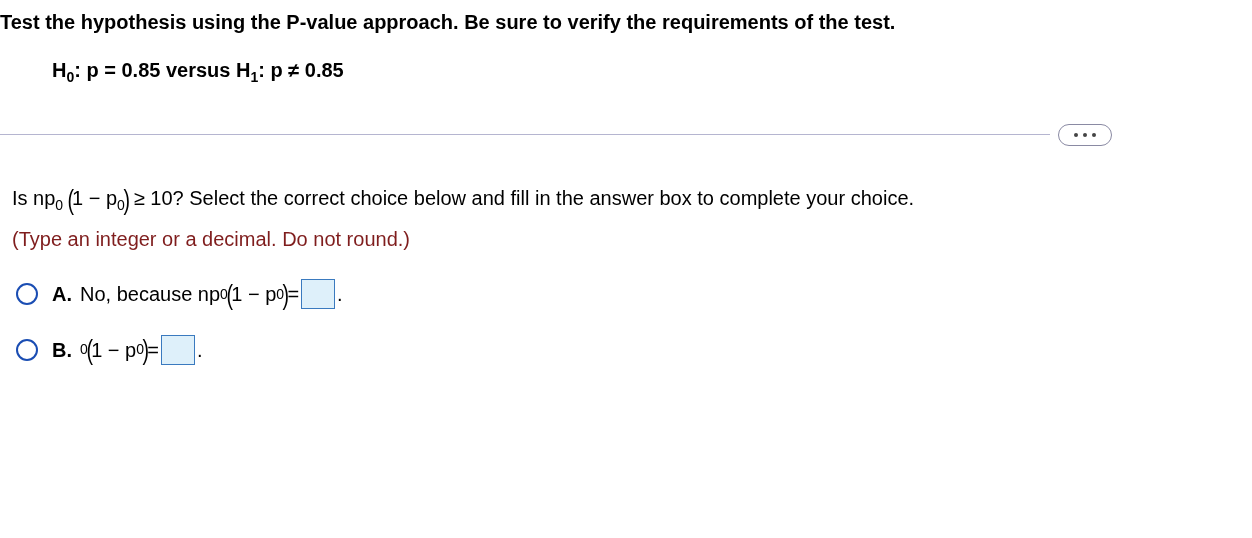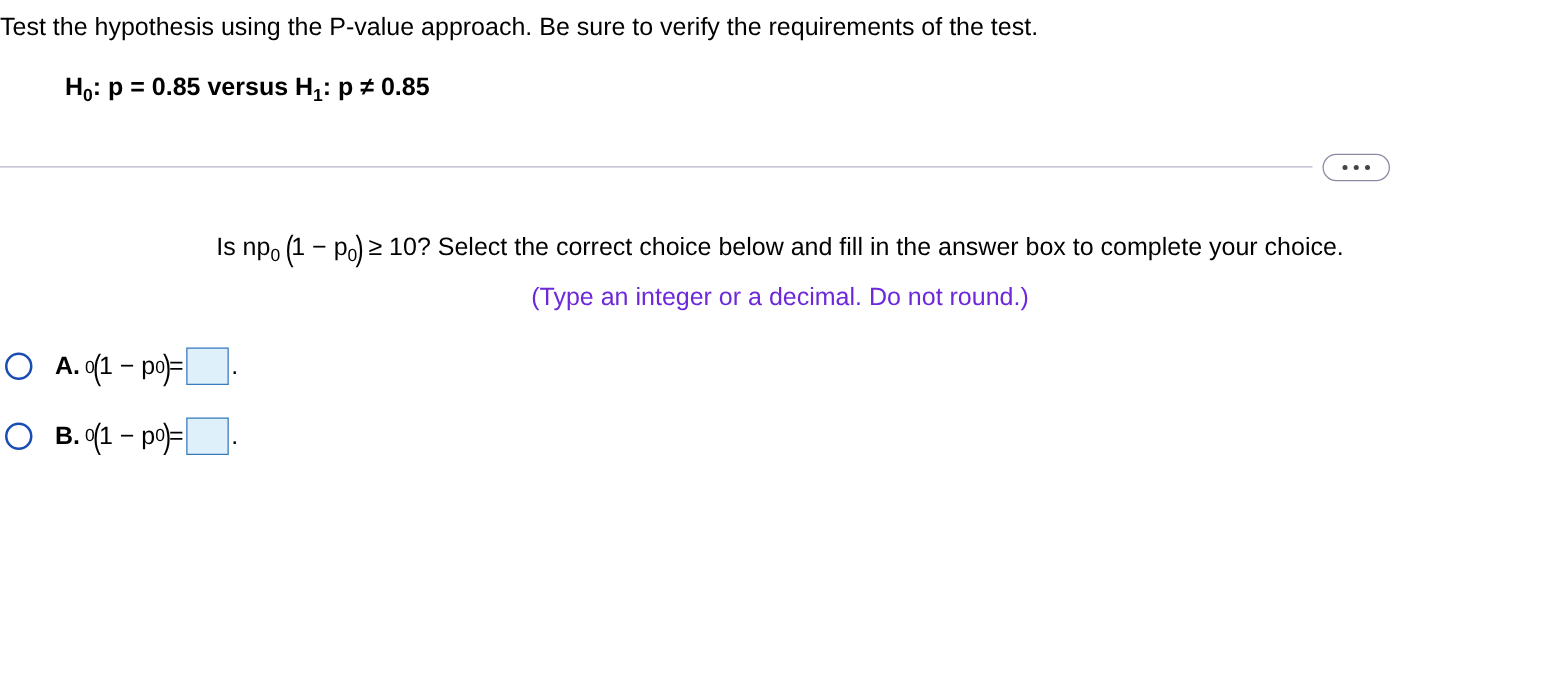--- a/index.html
+++ b/index.html
@@ -11,20 +11,21 @@
       font-family: Arial, Helvetica, sans-serif;
       font-size: 20px;
       color: #000;
       padding: 8px 0 0 0;
       width: 1252px;
       line-height: 1.4;
     }
     .instruction {
       padding: 0 4px 0 0;
       margin-bottom: 20px;
+      font-weight: bold;
     }
     .hypotheses {
       padding-left: 52px;
       margin-bottom: 36px;
     }
     .hypotheses-line {
       margin-bottom: 6px;
       font-weight: bold;
     }
     .separator-row {
@@ -54,28 +55,27 @@
       display: flex;
       gap: 5px;
     }
     .more-dot {
       width: 4px;
       height: 4px;
       border-radius: 50%;
       background: #444;
     }
     .question {
-      padding: 0 4px 0 0;
-      text-align: center;
+      padding: 0 4px 0 12px;
     }
     .question-text {
       margin-bottom: 6px;
     }
     .hint {
-      color: #6d28d9;
+      color: #7f1d1d;
       margin-bottom: 22px;
     }
     .paren {
       font-size: 28px;
       vertical-align: -4px;
       display: inline-block;
       transform: scaleX(0.7);
       margin: 0 -3px;
     }
     .sub {
@@ -146,20 +146,21 @@
     <span>Is np</span><span class="sub">0</span><span> </span><span class="paren">(</span><span>1 − p</span><span class="sub">0</span><span class="paren">)</span><span> ≥ 10? Select the correct choice below and fill in the answer box to complete your choice.</span>
   </div>
   <div class="hint">(Type an integer or a decimal. Do not round.)</div>
 
   <div class="choices">
 
     <div class="choice">
       <div class="radio"></div>
       <div class="choice-label">A.</div>
       <div class="choice-text">
+        <span>No, because np</span>
           <span class="sub">0</span>
           <span> </span>
           <span class="paren">(</span>
           <span>1 − p</span>
           <span class="sub">0</span>
           <span class="paren">)</span>
           <span> = </span>
           <span class="answer-box"></span>
           <span>.</span>
       </div>

